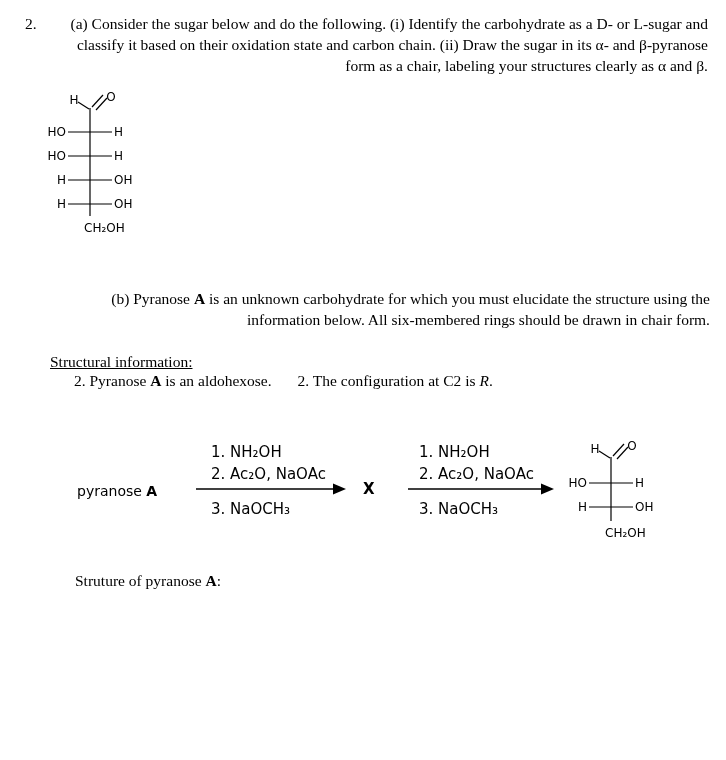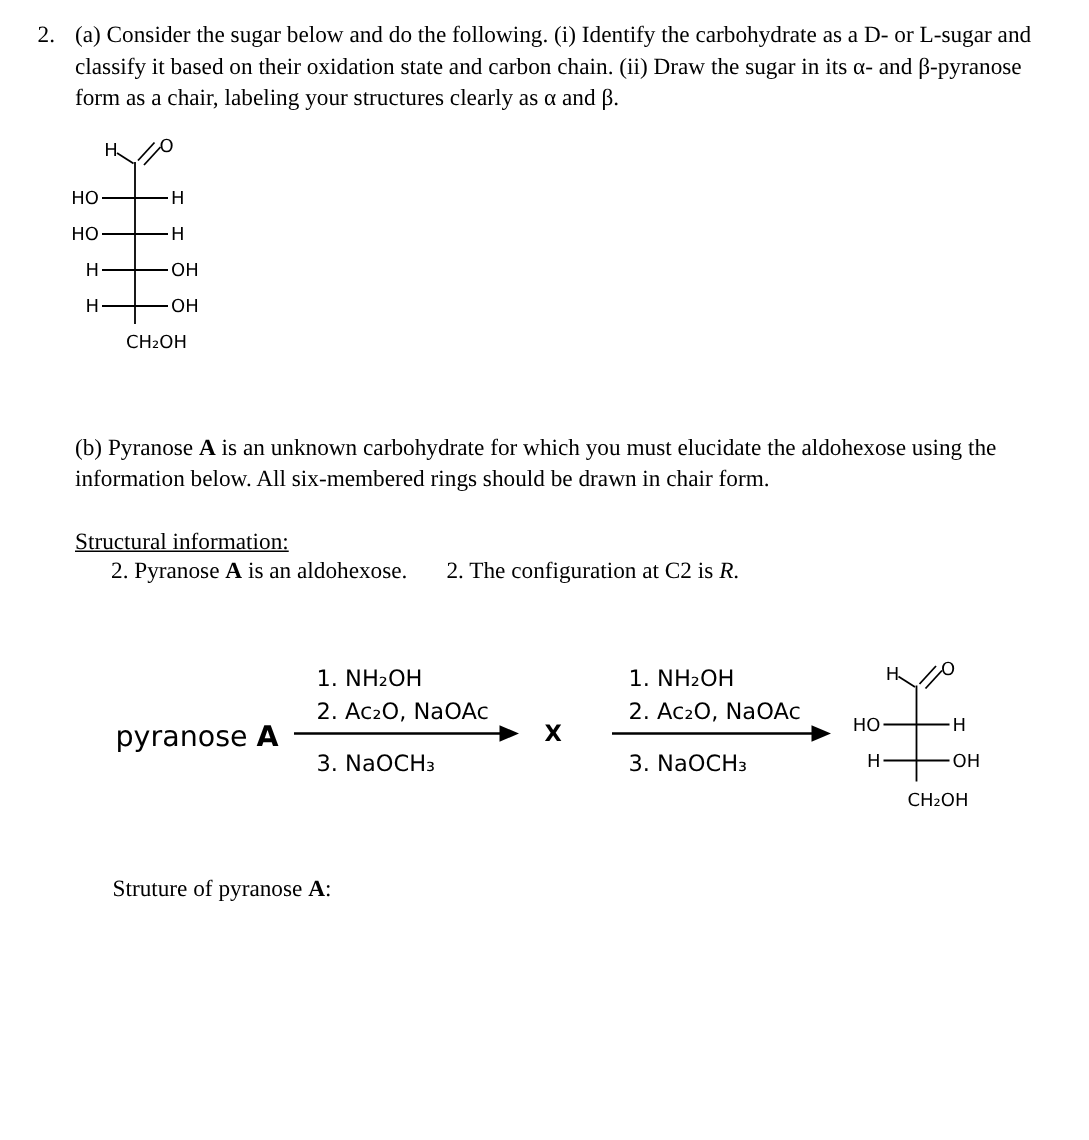--- a/index.html
+++ b/index.html
@@ -8,21 +8,21 @@
     width: 726px;
     height: 760px;
     background: #ffffff;
     color: #000000;
     font-family: "Liberation Serif", serif;
     font-size: 15.5px;
     line-height: 21px;
     overflow: hidden;
   }
   .abs { position: absolute; }
-  .para { text-align: left; }
+  .para { text-align: right; }
   .underline { text-decoration: underline; }
   .chemfont { font-family: "DejaVu Sans", sans-serif; }
   .cond {
     font-family: "DejaVu Sans", sans-serif;
     font-size: 15px;
     line-height: 22px;
     white-space: nowrap;
   }
   .items > div { white-space: nowrap; }
   .gap { margin-left: 26px; margin-top: 48px; }
@@ -55,29 +55,29 @@
     <text x="76" y="48">H</text>
     <text x="28" y="72" text-anchor="end">HO</text>
     <text x="76" y="72">H</text>
     <text x="28" y="96" text-anchor="end">H</text>
     <text x="76" y="96">OH</text>
     <text x="28" y="120" text-anchor="end">H</text>
     <text x="76" y="120">OH</text>
     <text x="46" y="144">CH₂OH</text>
   </svg>
 
-  <div class="abs para" style="left:50px; top:288px; width:660px;"><span>(b) Pyranose </span><b>A</b><span> is an unknown carbohydrate for which you must elucidate the aldohexose using the information below. All six-membered rings should be drawn in chair form.</span></div>
+  <div class="abs para" style="left:50px; top:288px; width:660px;"><span>(b) Pyranose </span><b>A</b><span> is an unknown carbohydrate for which you must elucidate the structure using the information below. All six-membered rings should be drawn in chair form.</span></div>
 
   <div class="abs underline" style="left:50px; top:351px;">Structural information:</div>
 
   <div class="abs items" style="left:74px; top:370px;">
     <div><span>2. Pyranose </span><b>A</b><span> is an aldohexose.</span><span class="gap">2. The configuration at C2 is </span><i>R</i><span>.</span></div>
   </div>
 
-  <div class="abs chemfont" style="left:77px; top:481px; font-size:19px; white-space:nowrap;"><span>pyranose </span><b>A</b></div>
+  <div class="abs chemfont" style="left:77px; top:481px; font-size:14px; white-space:nowrap;"><span>pyranose </span><b>A</b></div>
 
   <div class="abs cond" style="left:211px; top:441px;">
     <div>1. NH₂OH</div>
     <div>2. Ac₂O, NaOAc</div>
   </div>
 
   <svg class="abs" style="left:196px; top:482px;" width="150" height="14">
     <line x1="0" y1="7" x2="139" y2="7" style="stroke-width:1.6"></line>
     <polygon points="137,1.5 150,7 137,12.5" fill="#000000"></polygon>
   </svg>
@@ -107,15 +107,15 @@
     <line x1="52" y1="20" x2="52" y2="84"></line>
     <line x1="30" y1="46" x2="74" y2="46"></line>
     <line x1="30" y1="70" x2="74" y2="70"></line>
     <text x="28" y="50" text-anchor="end">HO</text>
     <text x="76" y="50">H</text>
     <text x="28" y="74" text-anchor="end">H</text>
     <text x="76" y="74">OH</text>
     <text x="46" y="100">CH₂OH</text>
   </svg>
 
-  <div class="abs" style="left:75px; top:582px;"><span>Struture of pyranose </span><b>A</b><span>:</span></div>
+  <div class="abs" style="left:75px; top:570px;"><span>Struture of pyranose </span><b>A</b><span>:</span></div>
 
 </div>
 
 </body></html>

